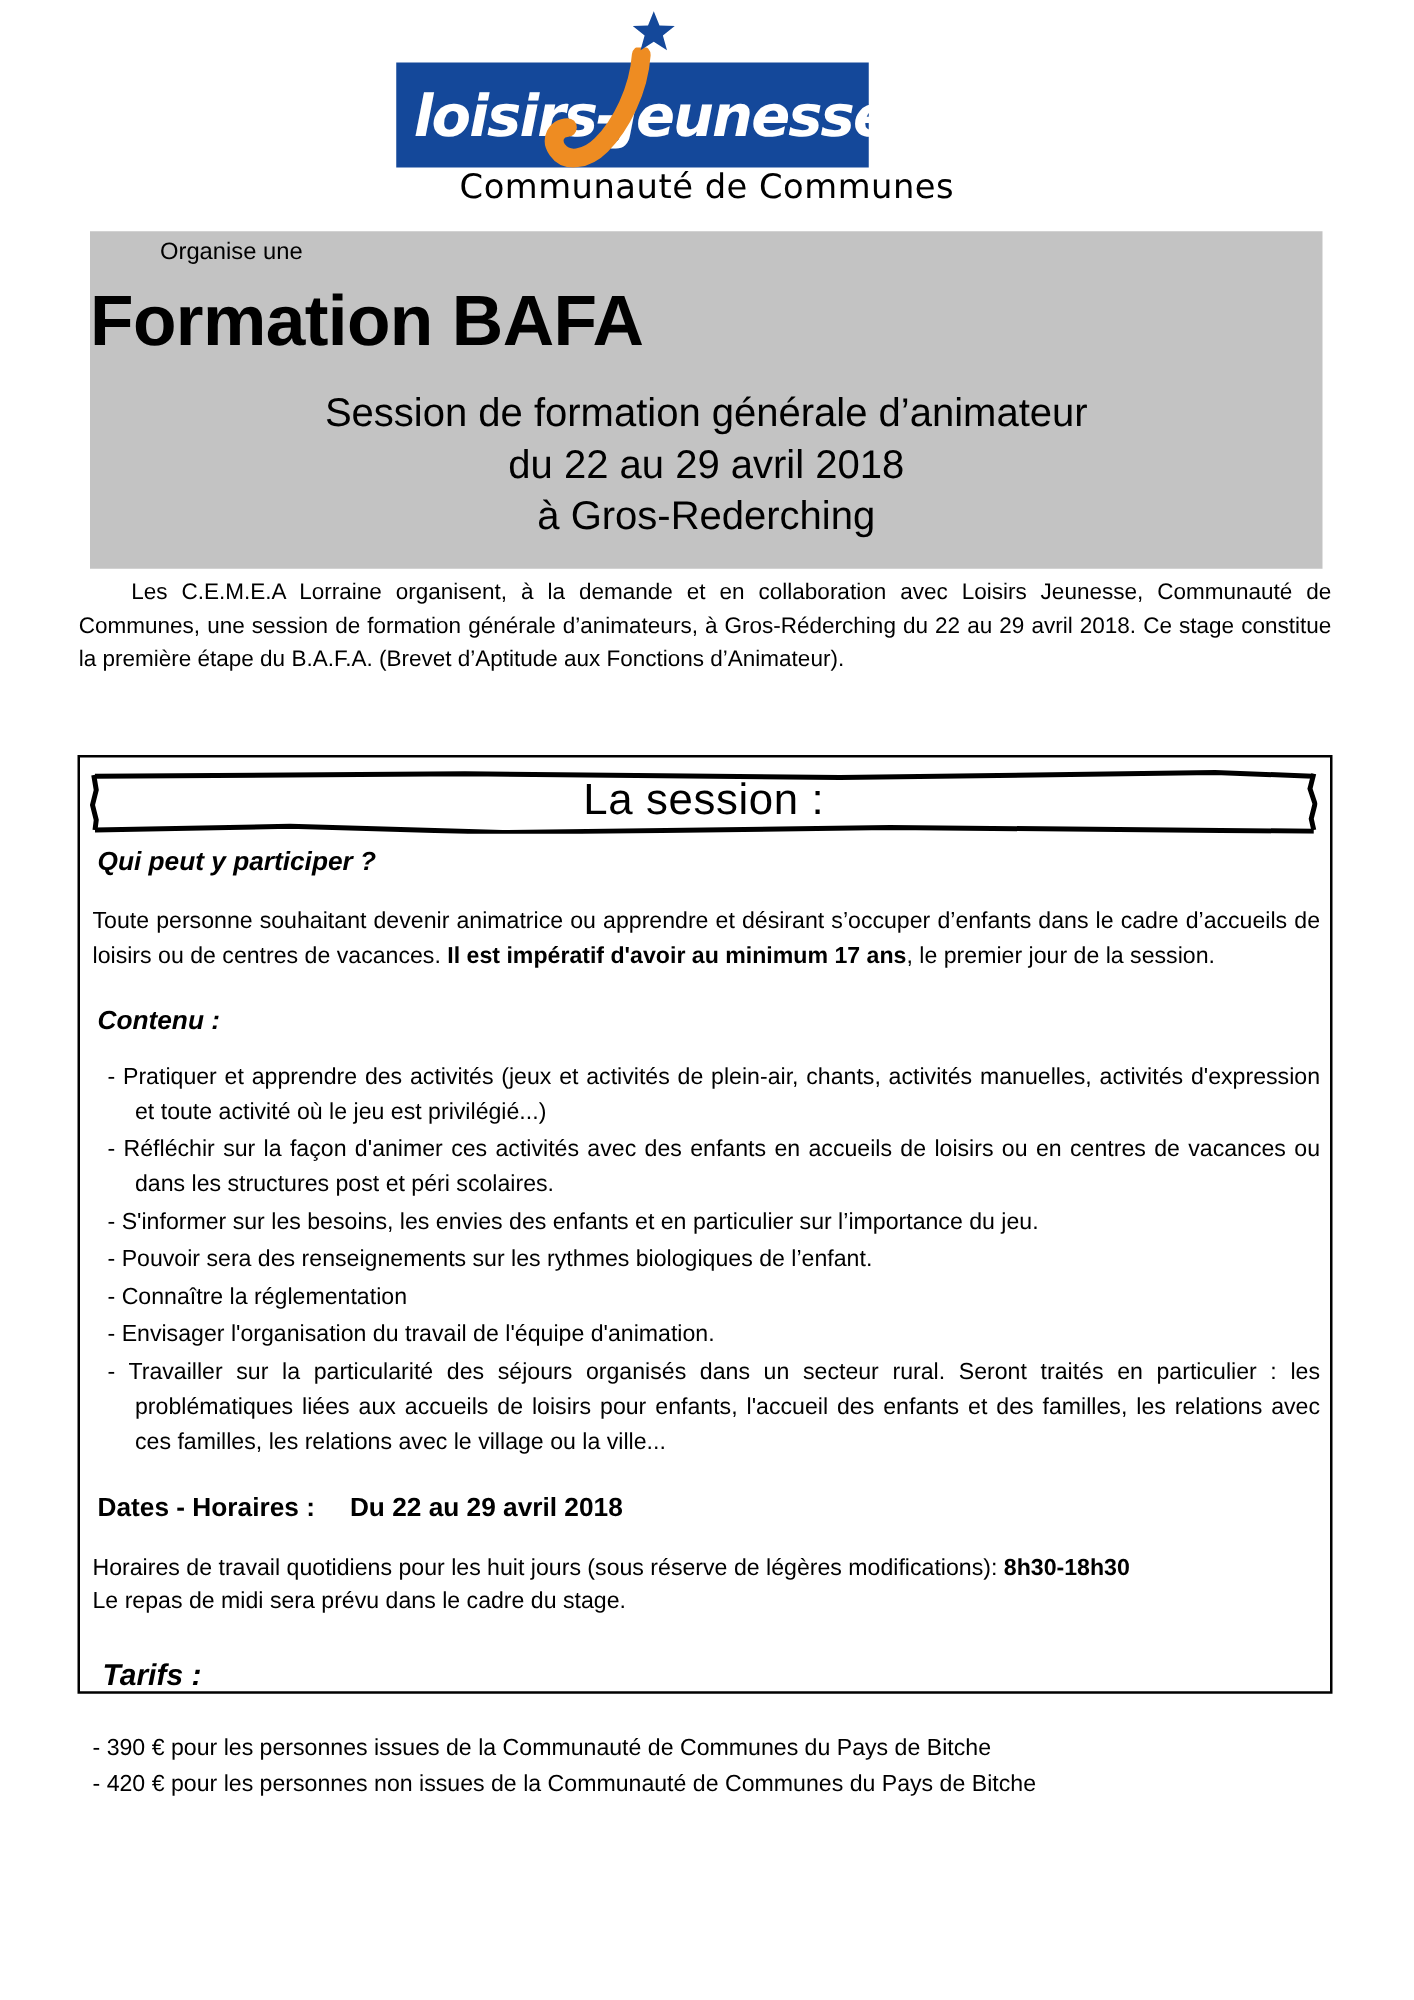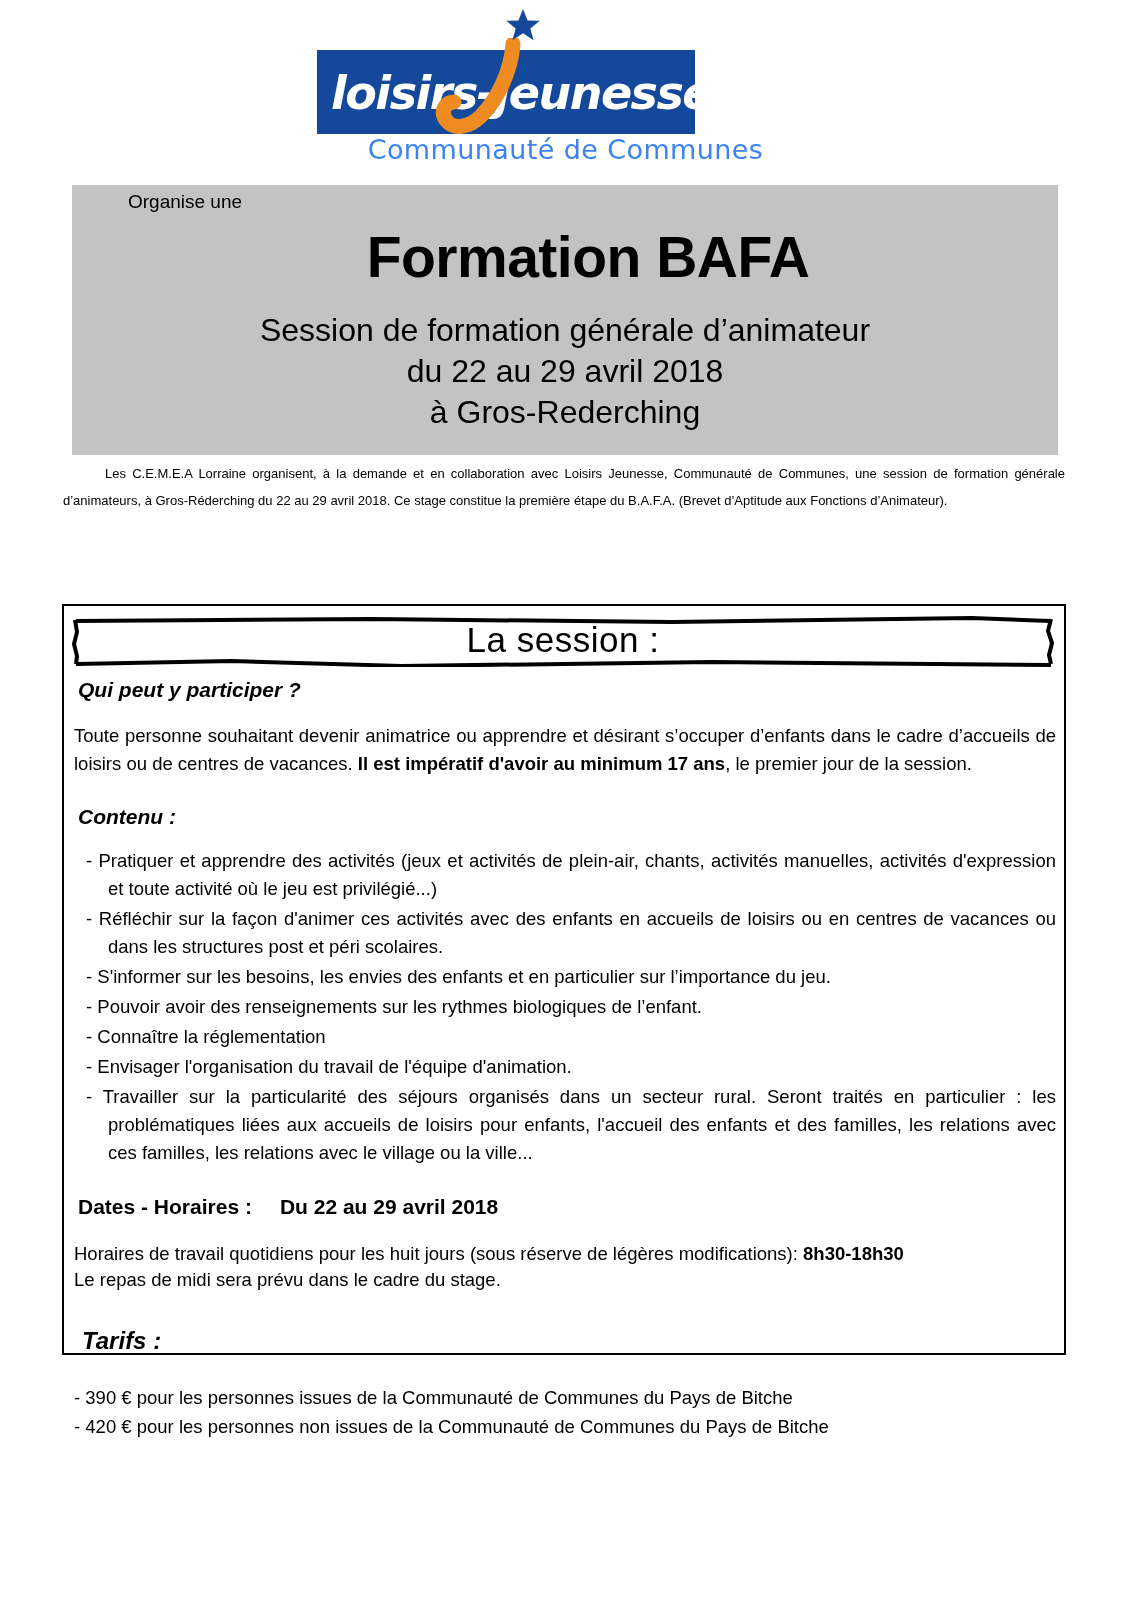--- a/index.html
+++ b/index.html
@@ -61,21 +61,21 @@
     top: 8px;
     width: 36px;
     height: 36px;
   }
   .logo-sub {
     position: absolute;
     left: 0;
     top: 134px;
     width: 1131px;
     text-align: center;
-    color: #3b82f6;
+    color: #000000;
     font-family: "DejaVu Sans", sans-serif;
     font-size: 27px;
     letter-spacing: 0.4px;
   }
 
   
   .banner {
     position: absolute;
     left: 72px;
     top: 185px;
@@ -88,42 +88,42 @@
     left: 56px;
     top: 6px;
     font-size: 19px;
     font-family: "Liberation Sans", sans-serif;
   }
   .banner-title {
     position: absolute;
     left: 0;
     top: 39px;
     width: 1032px;
-    text-align: center;
+    text-align: left;
     font-size: 57px;
     font-weight: bold;
     letter-spacing: -0.5px;
   }
   .banner-sub {
     position: absolute;
     left: 0;
     top: 125px;
     width: 986px;
     text-align: center;
     font-size: 32px;
     line-height: 41px;
   }
 
   
   .intro {
     position: absolute;
     left: 63px;
     top: 460px;
     width: 1002px;
-    font-size: 13px;
+    font-size: 18px;
     line-height: 27px;
     text-align: justify;
     text-indent: 42px;
   }
 
   
   .session-box {
     position: absolute;
     left: 62px;
     top: 604px;
@@ -261,21 +261,21 @@
   <div class="session-body">
 
     <div class="sec-head">Qui peut y participer ?</div>
     <p class="para"><span>Toute personne souhaitant devenir animatrice ou apprendre et désirant s’occuper d’enfants dans le cadre d’accueils de loisirs ou de centres de vacances. </span><b>Il est impératif d'avoir au minimum 17 ans</b><span>, le premier jour de la session.</span></p>
 
     <div class="sec-head tight">Contenu :</div>
     <ul class="bullets">
       <li>- Pratiquer et apprendre des activités (jeux et activités de plein-air, chants, activités manuelles, activités d'expression et toute activité où le jeu est privilégié...)</li>
       <li>- Réfléchir sur la façon d'animer ces activités avec des enfants en accueils de loisirs ou en centres de vacances ou dans les structures post et péri scolaires.</li>
       <li>- S'informer sur les besoins, les envies des enfants et en particulier sur l’importance du jeu.</li>
-      <li>- Pouvoir avoir des renseignements sur les rythmes biologiques de l’enfant.</li>
+      <li>- Pouvoir sera des renseignements sur les rythmes biologiques de l’enfant.</li>
       <li>- Connaître la réglementation</li>
       <li>- Envisager l'organisation du travail de l'équipe d'animation.</li>
       <li class="lastitem">- Travailler sur la particularité des séjours organisés dans un secteur rural. Seront traités en particulier : les problématiques liées aux accueils de loisirs pour enfants, l'accueil des enfants et des familles, les relations avec ces familles, les relations avec le village ou la ville...</li>
     </ul>
 
     <div class="dates-line"><span>Dates - Horaires  :</span><span class="dates-val">Du 22 au 29 avril 2018</span></div>
 
     <div class="sched">
       <div><span>Horaires de travail quotidiens pour les huit jours (sous réserve de légères modifications): </span><b>8h30-18h30</b></div>
       <div>Le repas de midi sera prévu dans le cadre du stage.</div>

